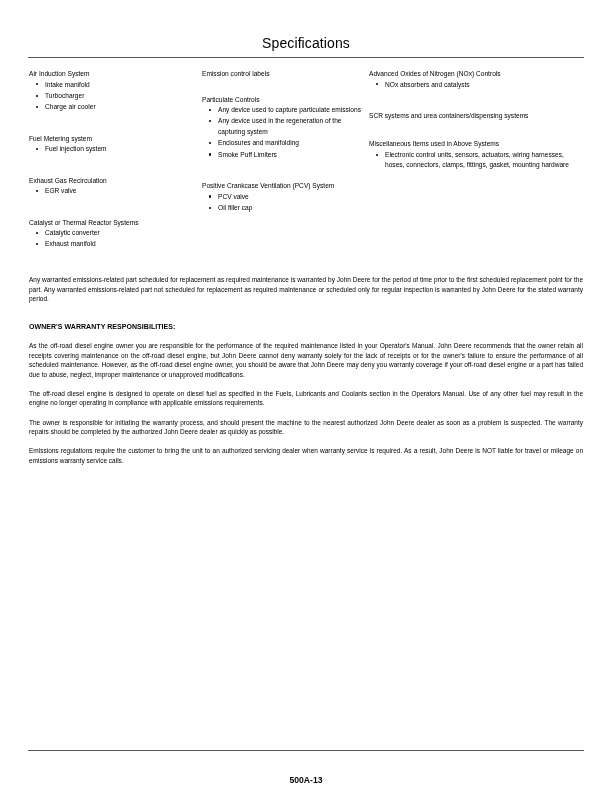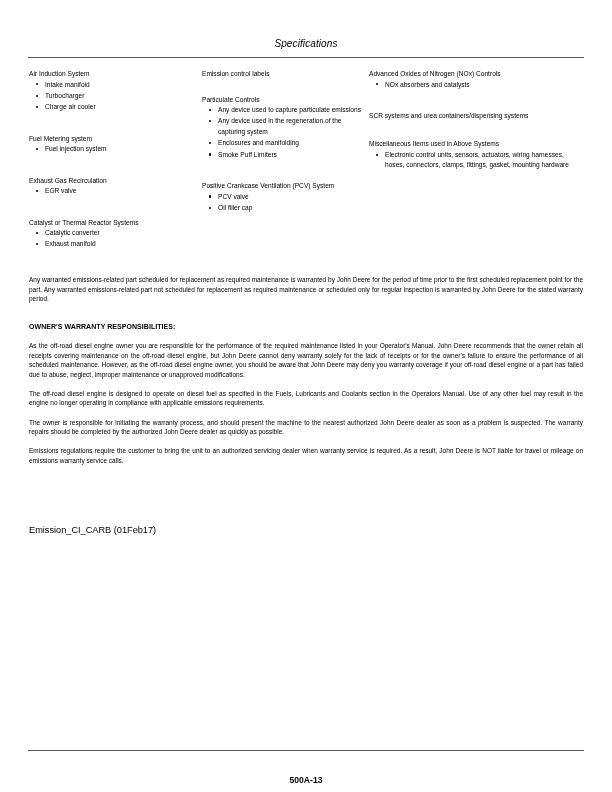--- a/index.html
+++ b/index.html
@@ -26,22 +26,21 @@
 
   
   .page-header {
     position: absolute;
     left: 0;
     top: 38px;
     width: 612px;
     text-align: center;
   }
   .header-title {
-    font-size: 10px;
-    font-style: italic;
+    font-size: 14px;
     font-weight: normal;
     letter-spacing: 0.1px;
     line-height: 11px;
     color: #000;
   }
   .header-rule {
     position: absolute;
     left: 28px;
     top: 57px;
     width: 556px;
@@ -254,20 +253,17 @@
     <p class="sect-head">OWNER'S WARRANTY RESPONSIBILITIES:</p>
   </div>
 
   <div class="body-block" id="blk-owner-paras">
     <p class="para">As the off-road diesel engine owner you are responsible for the performance of the required maintenance listed in your Operator's Manual. John Deere recommends that the owner retain all receipts covering maintenance on the off-road diesel engine, but John Deere cannot deny warranty solely for the lack of receipts or for the owner's failure to ensure the performance of all scheduled maintenance. However, as the off-road diesel engine owner, you should be aware that John Deere may deny you warranty coverage if your off-road diesel engine or a part has failed due to abuse, neglect, improper maintenance or unapproved modifications.</p>
     <p class="para">The off-road diesel engine is designed to operate on diesel fuel as specified in the Fuels, Lubricants and Coolants section in the Operators Manual. Use of any other fuel may result in the engine no longer operating in compliance with applicable emissions requirements.</p>
     <p class="para">The owner is responsible for initiating the warranty process, and should present the machine to the nearest authorized John Deere dealer as soon as a problem is suspected. The warranty repairs should be completed by the authorized John Deere dealer as quickly as possible.</p>
     <p class="para">Emissions regulations require the customer to bring the unit to an authorized servicing dealer when warranty service is required. As a result, John Deere is NOT liable for travel or mileage on emissions warranty service calls.</p>
   </div>
 
-  <div class="body-block" id="blk-doc-code">
-    <p class="doc-code">Emission_CI_CARB (01Feb17)</p>
-  </div>
 
   <div class="footer-rule"></div>
   <div class="footer-num">500A-13</div>
 
 </div>
 
 </body></html>

